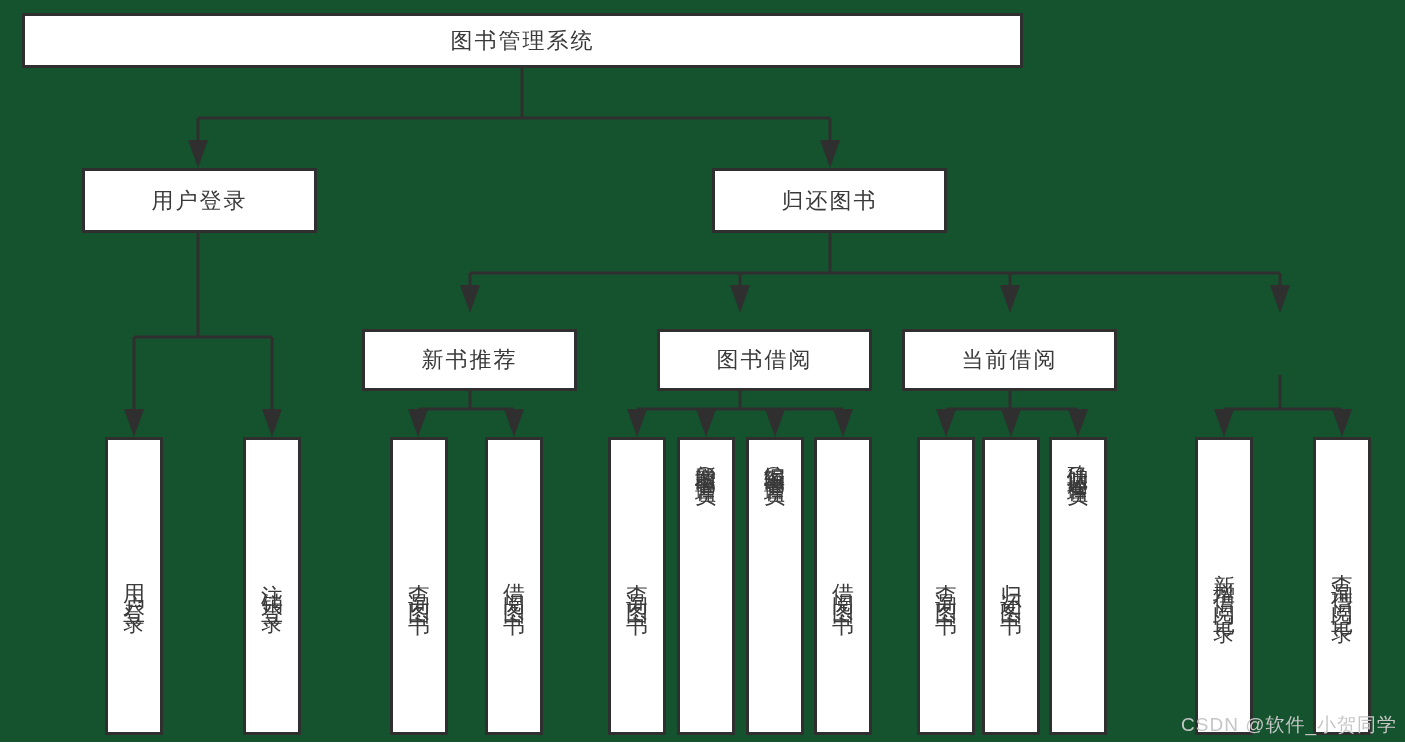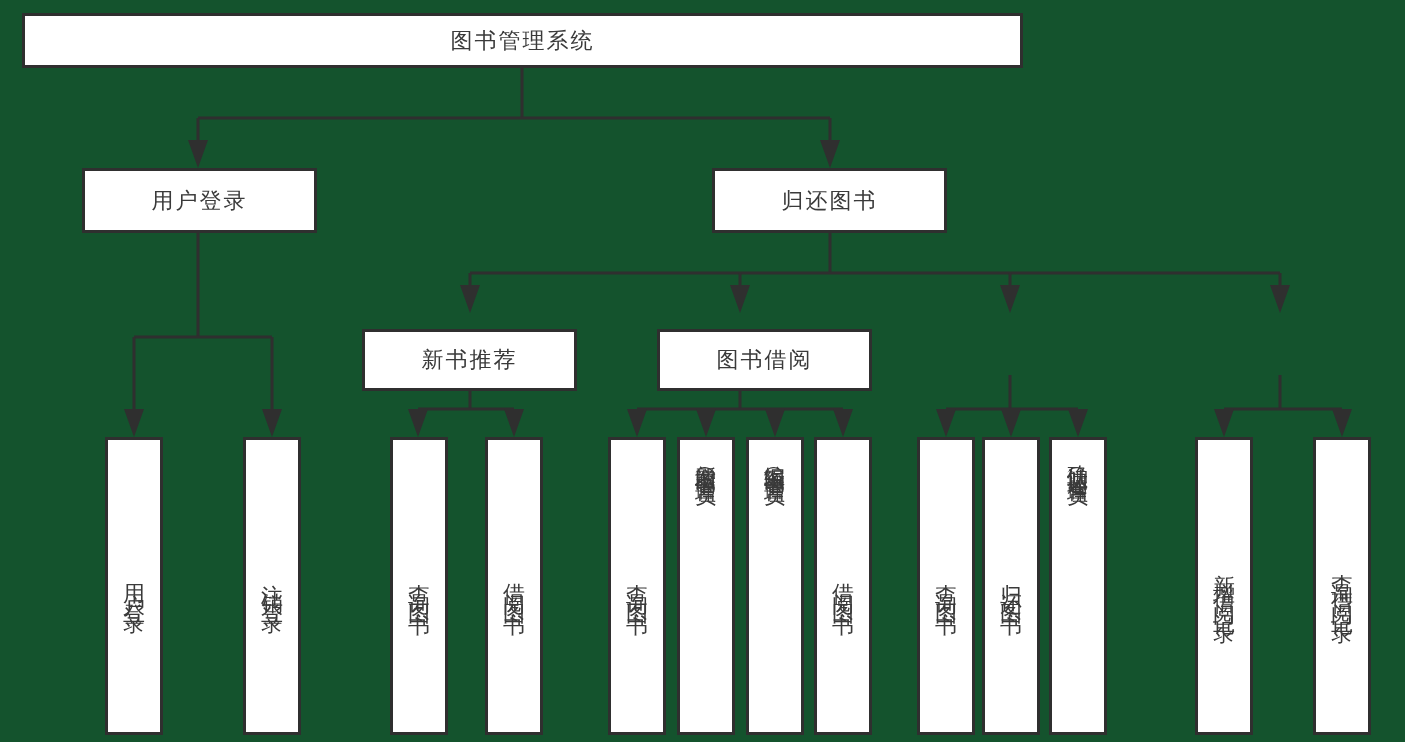--- a/index.html
+++ b/index.html
@@ -150,29 +150,31 @@
     </g>
   </svg>
 
   <div class="box root">图书管理系统</div>
 
   <div class="box lvl2 n-user-login">用户登录</div>
   <div class="box lvl2 n-book-management">归还图书</div>
 
   <div class="box lvl3 n-new-book">新书推荐</div>
   <div class="box lvl3 n-book-borrow">图书借阅</div>
+  <div class="box lvl3 n-cur-borrow">当前借阅</div>
 
   <div class="box leaf lf1">用户登录</div>
   <div class="box leaf lf2">注销登录</div>
   <div class="box leaf lf3">查询图书</div>
   <div class="box leaf lf4">借阅图书</div>
   <div class="box leaf lf5">查询图书</div>
   <div class="box leaf long lf6">新增图书（管理员）</div>
   <div class="box leaf long lf7">编辑图书（管理员）</div>
   <div class="box leaf lf8">借阅图书</div>
   <div class="box leaf lf9">查询图书</div>
   <div class="box leaf lf10">归还图书</div>
   <div class="box leaf long lf11">确认归还（管理员）</div>
   <div class="box leaf lf12">新增借阅记录</div>
   <div class="box leaf lf13">查询借阅记录</div>
 
+  <div class="watermark">CSDN @软件_小贺同学</div>
 
 </div>
 
 </body></html>

